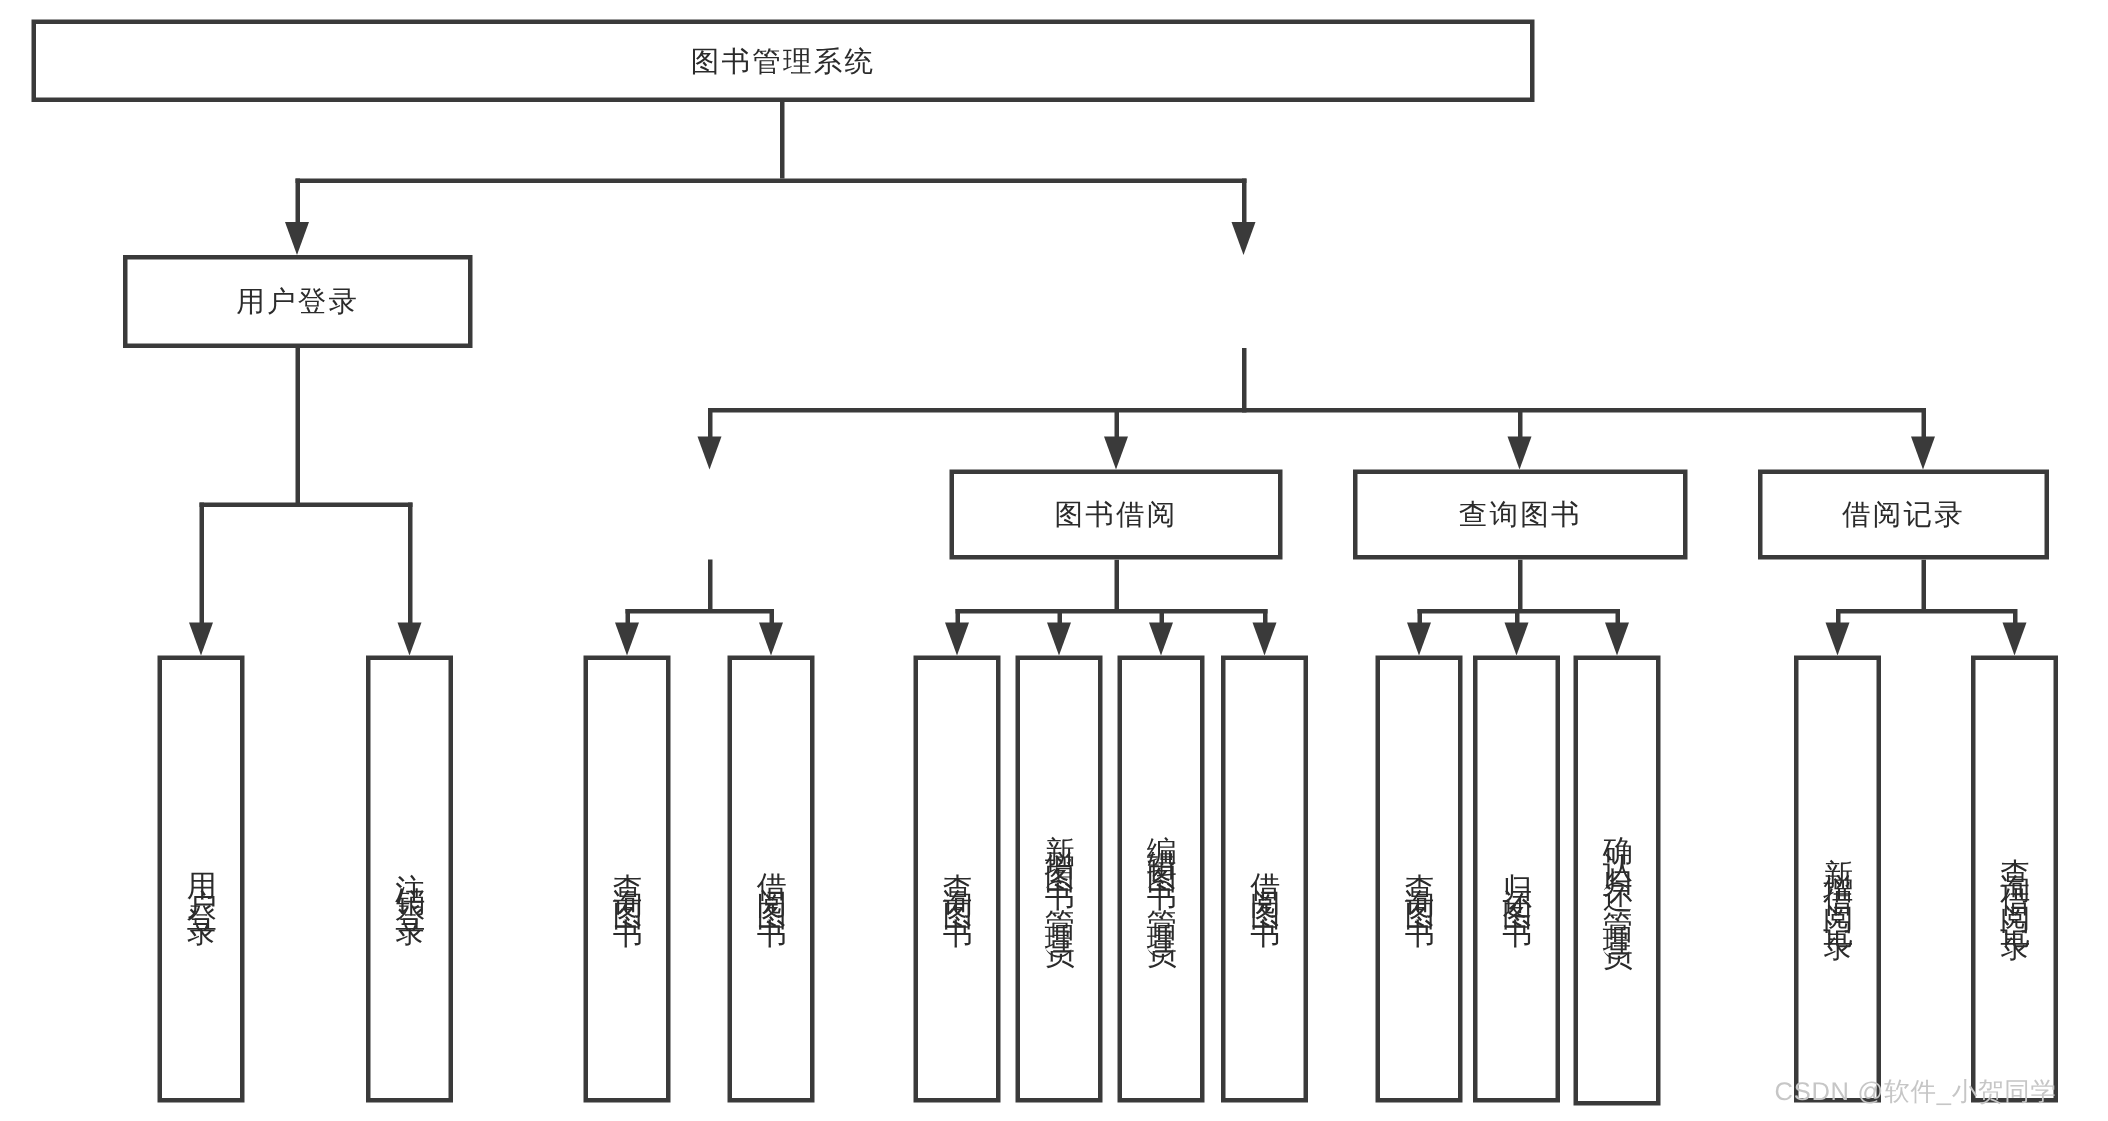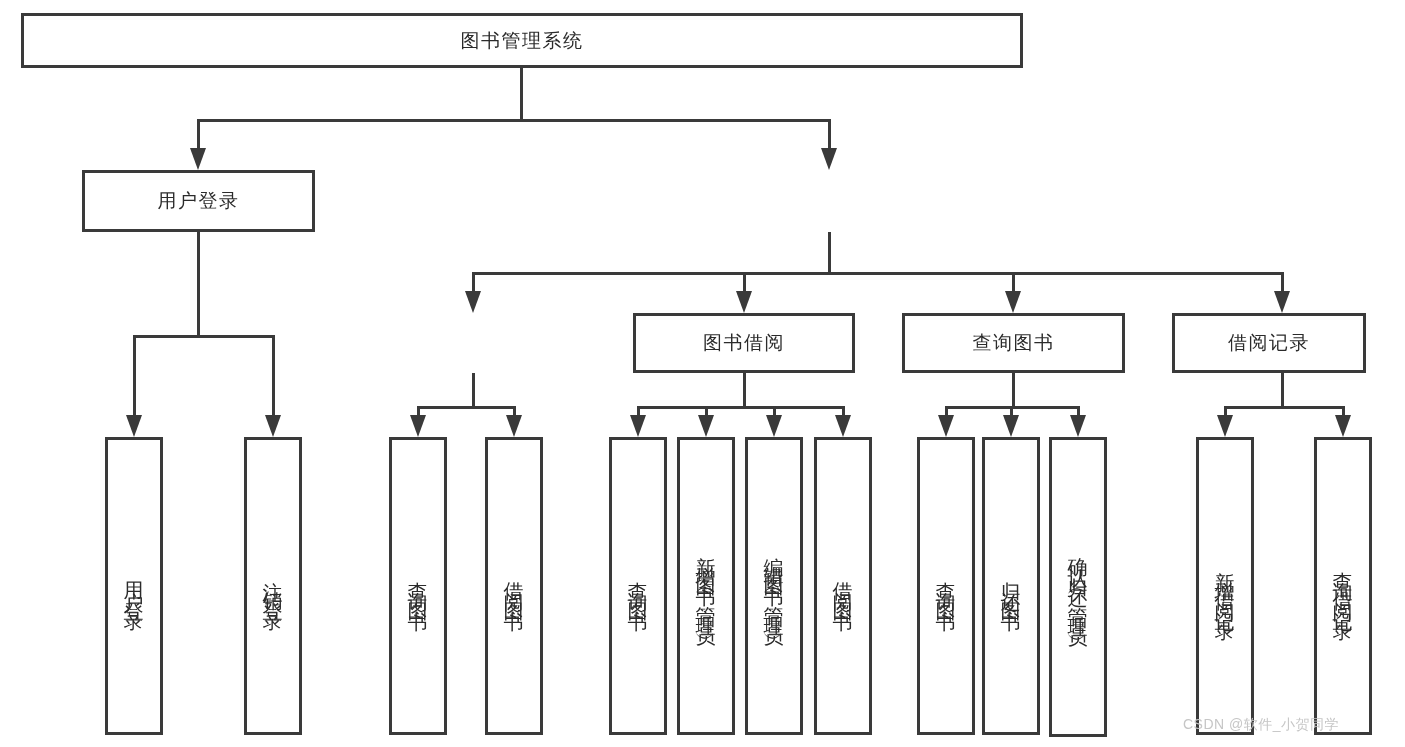--- a/index.html
+++ b/index.html
@@ -56,21 +56,21 @@
     height: 0;
     border-left: 8px solid transparent;
     border-right: 8px solid transparent;
     border-top: 22px solid var(--line, #3a3a3a);
     z-index: 1;
   }
   .watermark {
     position: absolute;
     left: 1183px;
     top: 716px;
-    font-size: 14px;
+    font-size: 17px;
     letter-spacing: 0.5px;
     color: var(--wm, #c6c6c6);
     z-index: 5;
     white-space: nowrap;
   }
 </style>
 </head>
 <body>
 
 <div id="canvas">

